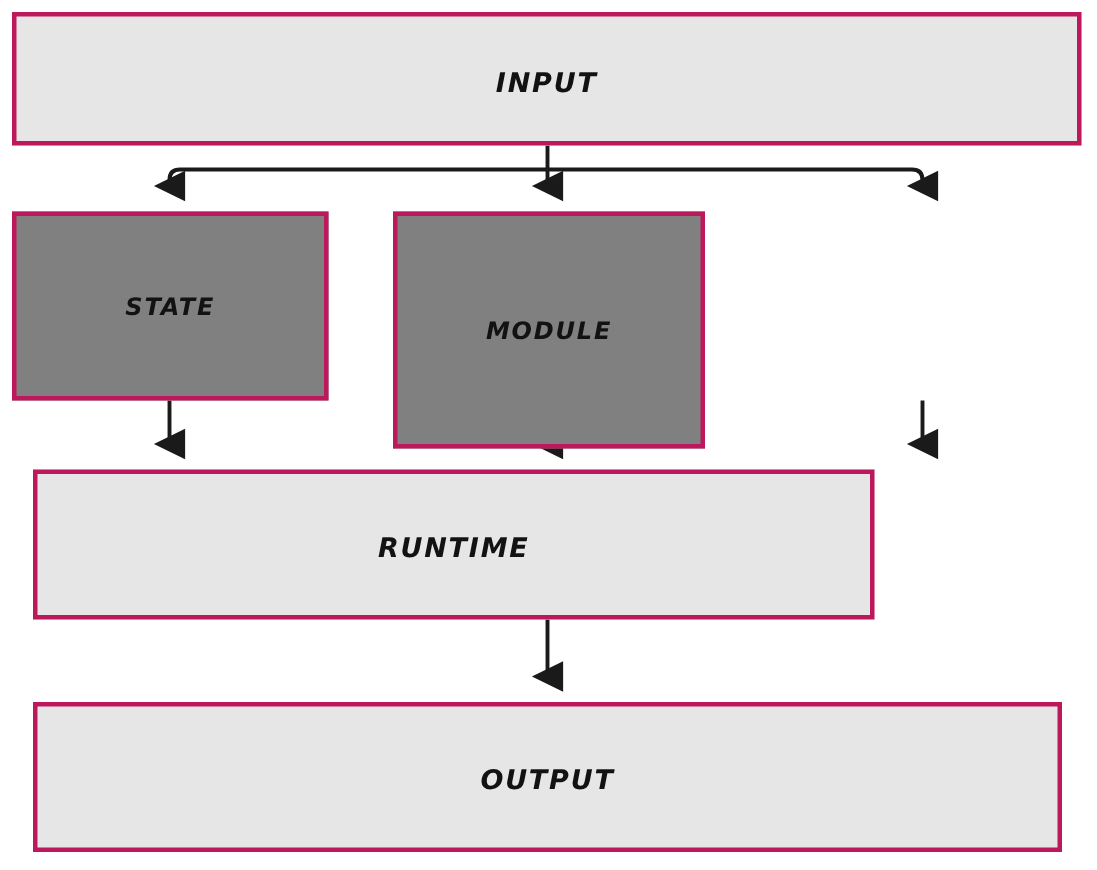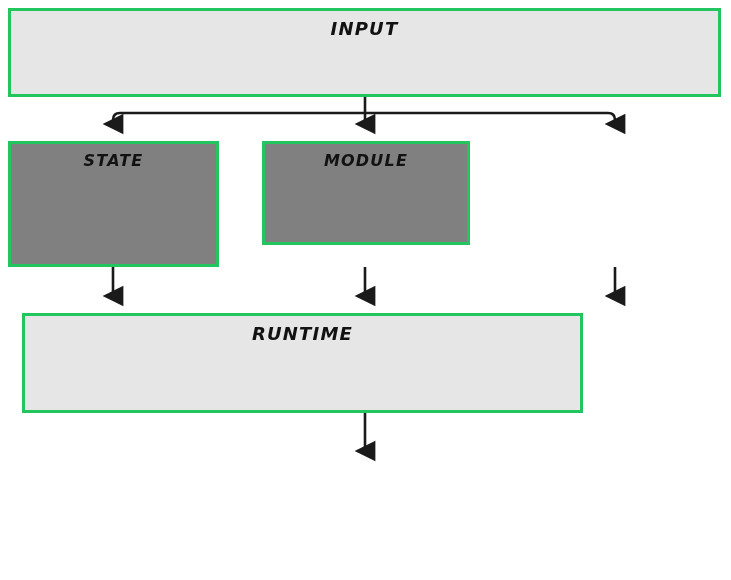--- a/index.html
+++ b/index.html
@@ -24,23 +24,23 @@
     position: absolute;
     left: 0;
     top: 0;
     width: 731px;
     height: 580px;
     pointer-events: none;
   }
   .node {
     position: absolute;
     box-sizing: border-box;
-    border: 3px solid #22c55e;
+    border: 3px solid #be185d;
     display: flex;
-    align-items: flex-start;
+    align-items: center;
     justify-content: center;
     text-align: center;
     overflow: hidden;
   }
   .node-light {
     background: #e6e6e6;
   }
   .node-dark {
     background: #808080;
   }
@@ -101,23 +101,26 @@
   </svg>
 
   <div class="node node-light" id="node-input" style="left: 8px; top: 8px; width: 713px; height: 89px;">
     <span class="node-label label-lg">Input</span>
   </div>
 
   <div class="node node-dark" id="node-state" style="left: 8px; top: 141px; width: 211px; height: 126px;">
     <span class="node-label label-md">State</span>
   </div>
 
-  <div class="node node-dark" id="node-module" style="left: 262px; top: 141px; width: 208px; height: 104px;">
+  <div class="node node-dark" id="node-module" style="left: 262px; top: 141px; width: 208px; height: 158px;">
     <span class="node-label label-md">Module</span>
   </div>
 
 
   <div class="node node-light" id="node-runtime" style="left: 22px; top: 313px; width: 561px; height: 100px;">
     <span class="node-label label-lg">Runtime</span>
   </div>
 
+  <div class="node node-light" id="node-output" style="left: 22px; top: 468px; width: 686px; height: 100px;">
+    <span class="node-label label-lg">Output</span>
+  </div>
 
 </div>
 
 </body></html>

